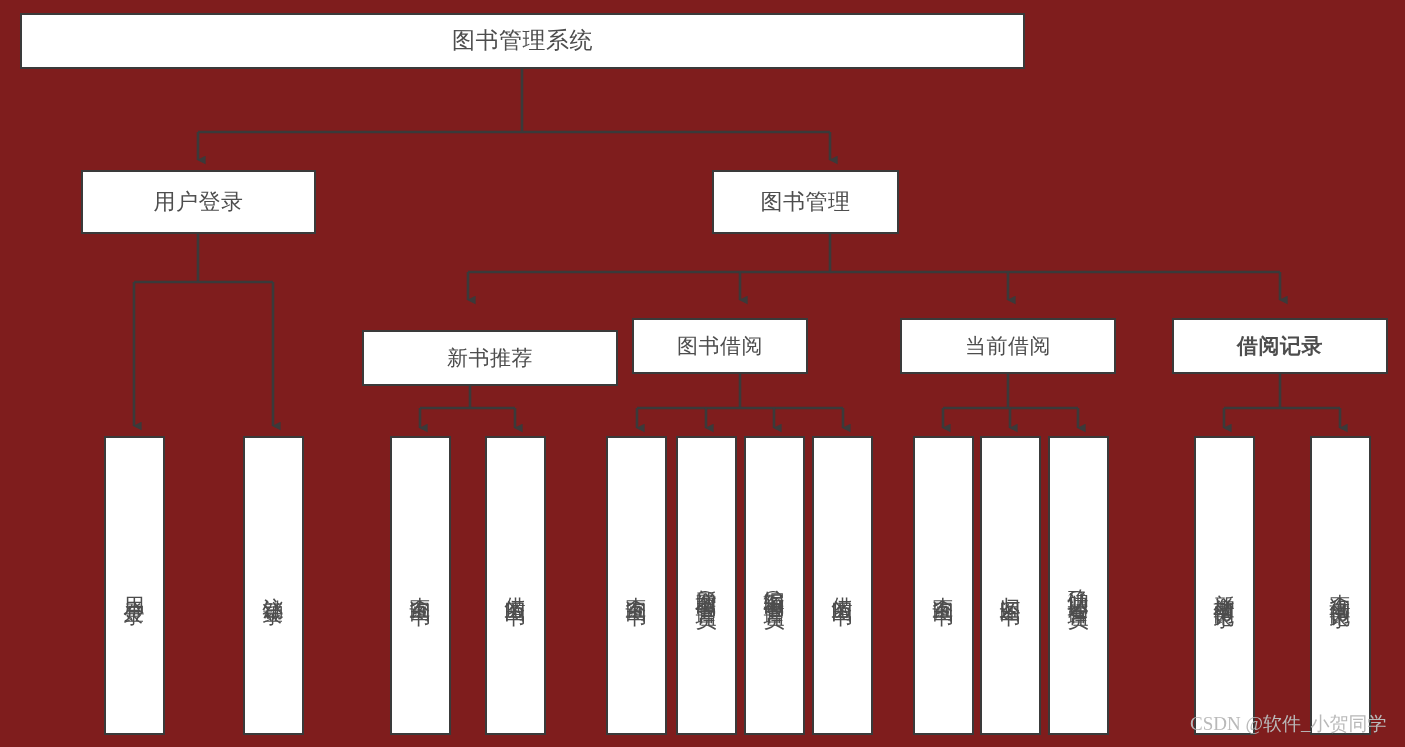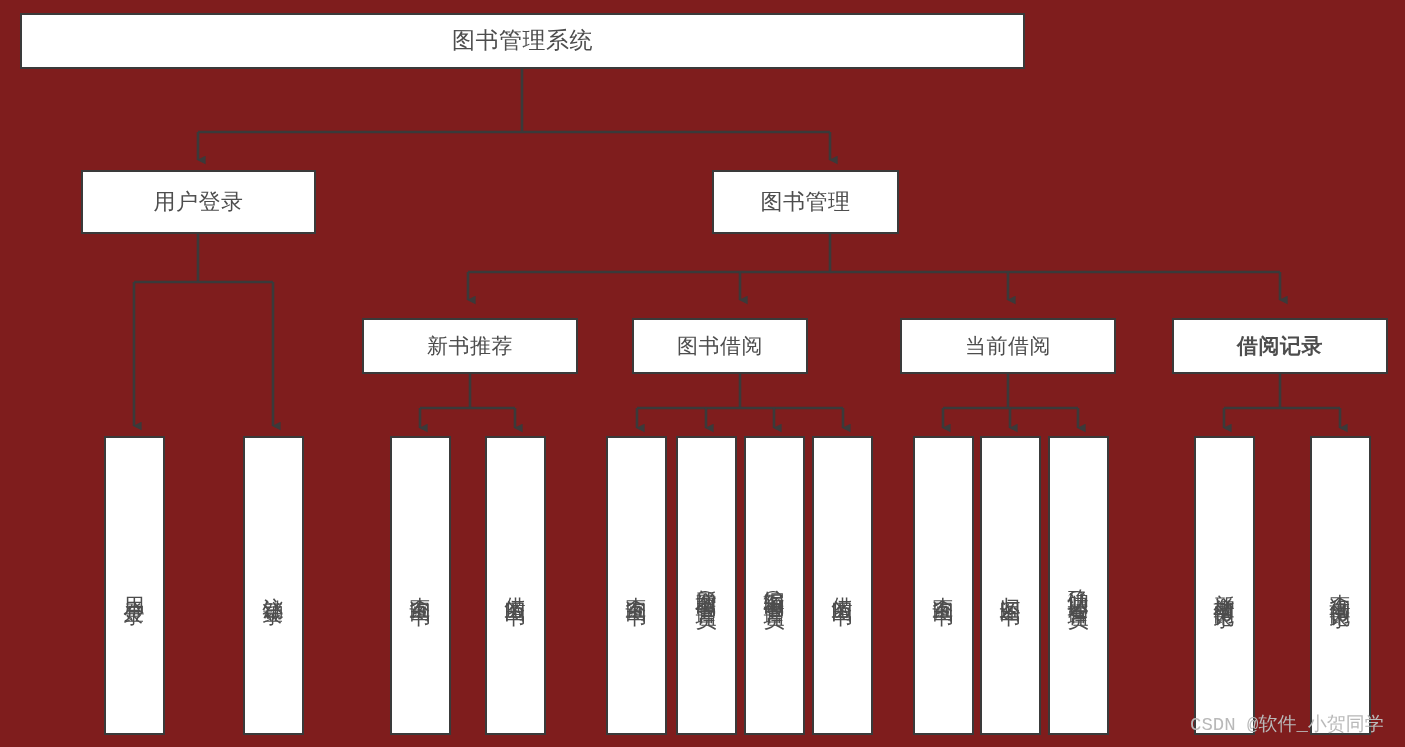--- a/index.html
+++ b/index.html
@@ -59,21 +59,21 @@
     white-space: nowrap;
   }
   .watermark {
     position: absolute;
     left: 1190px;
     top: 711px;
     font-size: 19px;
     color: #b9b9b9;
     white-space: nowrap;
     z-index: 5;
-    font-family: Liberation Mono, monospace;
+    font-family: Liberation Serif, serif;
   }
 </style>
 </head>
 <body>
 
 <div id="canvas">
 
   <svg id="wires" viewBox="0 0 1405 747">
     <defs>
       <marker id="arrow" markerWidth="10" markerHeight="10" refX="4.5" refY="7.6" orient="auto" markerUnits="userSpaceOnUse">
@@ -128,21 +128,21 @@
     <span class="lbl">图书管理系统</span>
   </div>
 
   <div class="node lvl2" style="left:81px; top:170px; width:235px; height:64px;">
     <span class="lbl">用户登录</span>
   </div>
   <div class="node lvl2" style="left:712px; top:170px; width:187px; height:64px;">
     <span class="lbl">图书管理</span>
   </div>
 
-  <div class="node lvl3" style="left:362px; top:318px; width:216px; height:56px;">
+  <div class="node lvl3" style="left:362px; top:330px; width:256px; height:56px;">
     <span class="lbl">新书推荐</span>
   </div>
   <div class="node lvl3" style="left:632px; top:318px; width:176px; height:56px;">
     <span class="lbl">图书借阅</span>
   </div>
   <div class="node lvl3" style="left:900px; top:318px; width:216px; height:56px;">
     <span class="lbl">当前借阅</span>
   </div>
   <div class="node lvl3" style="left:1172px; top:318px; width:216px; height:56px;font-weight:bold;">
     <span class="lbl">借阅记录</span>

